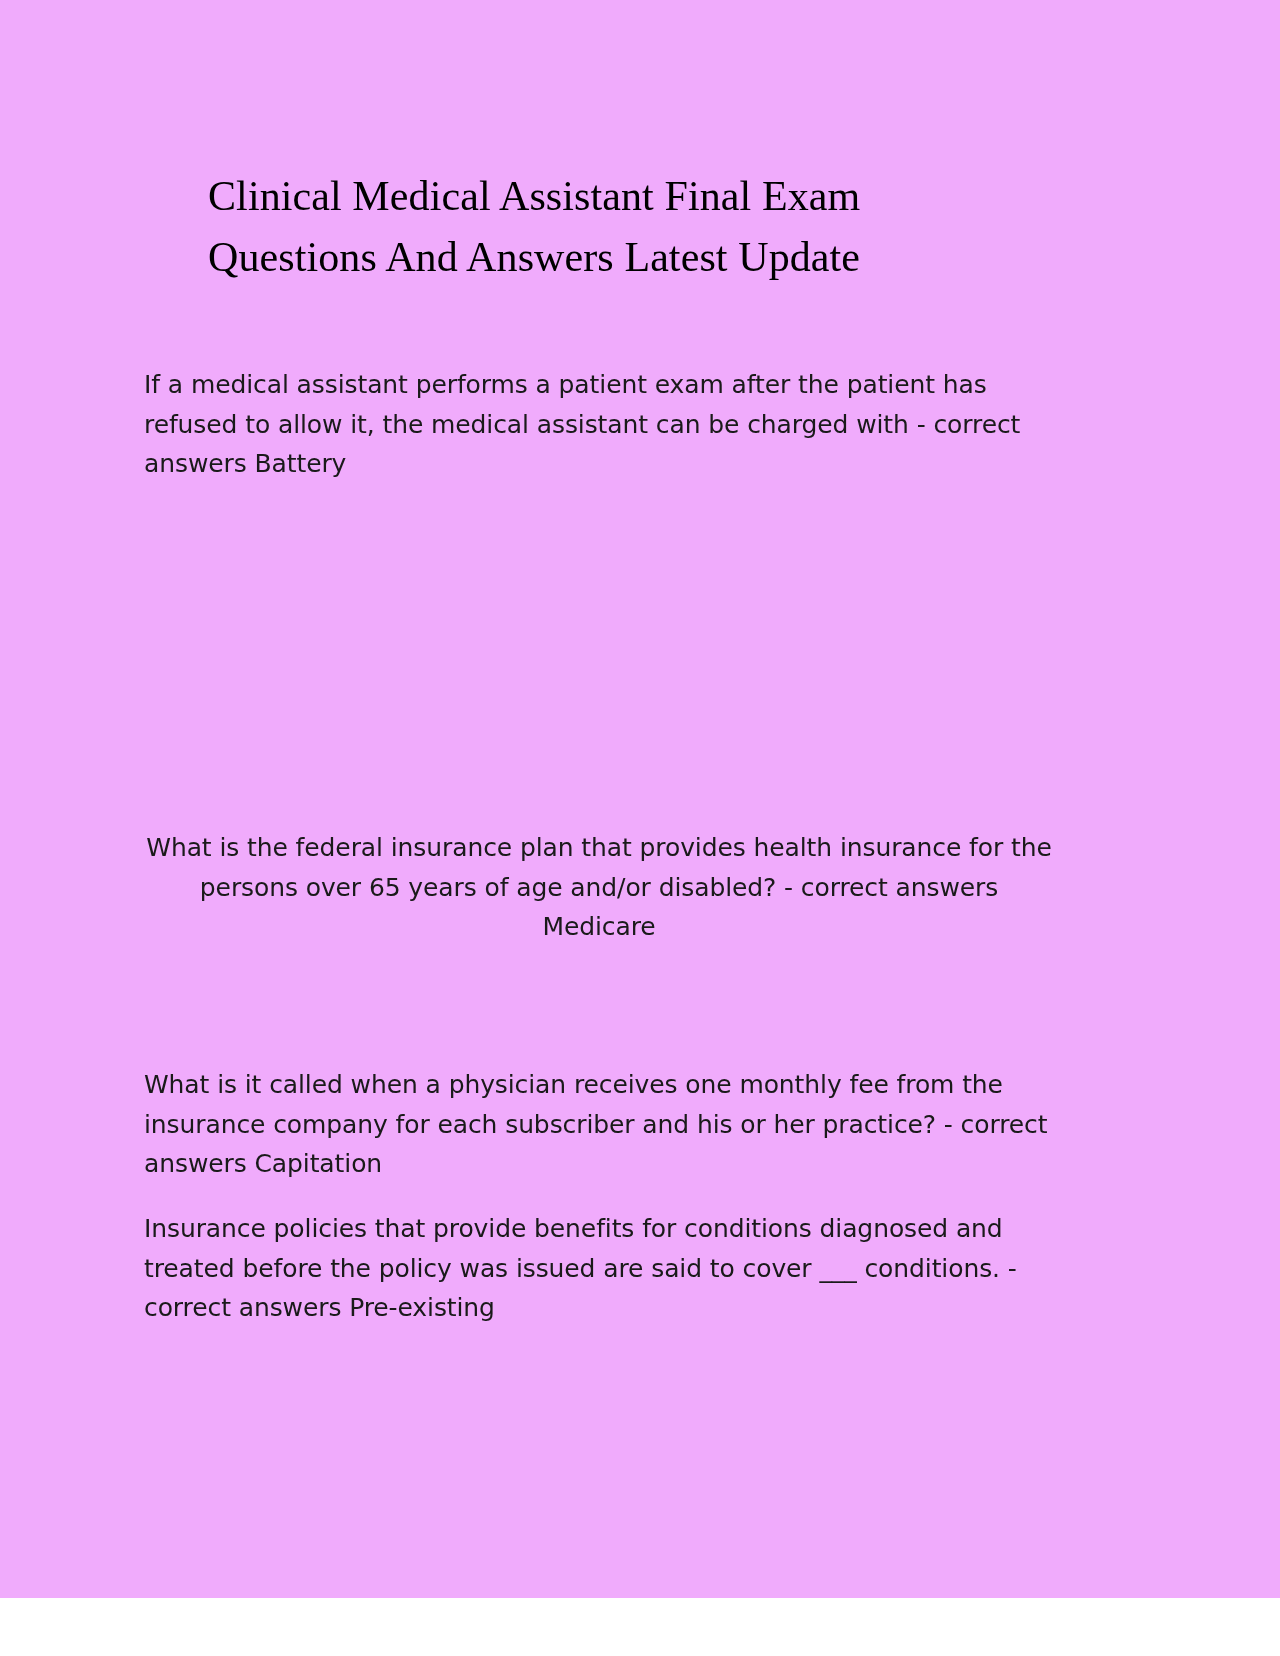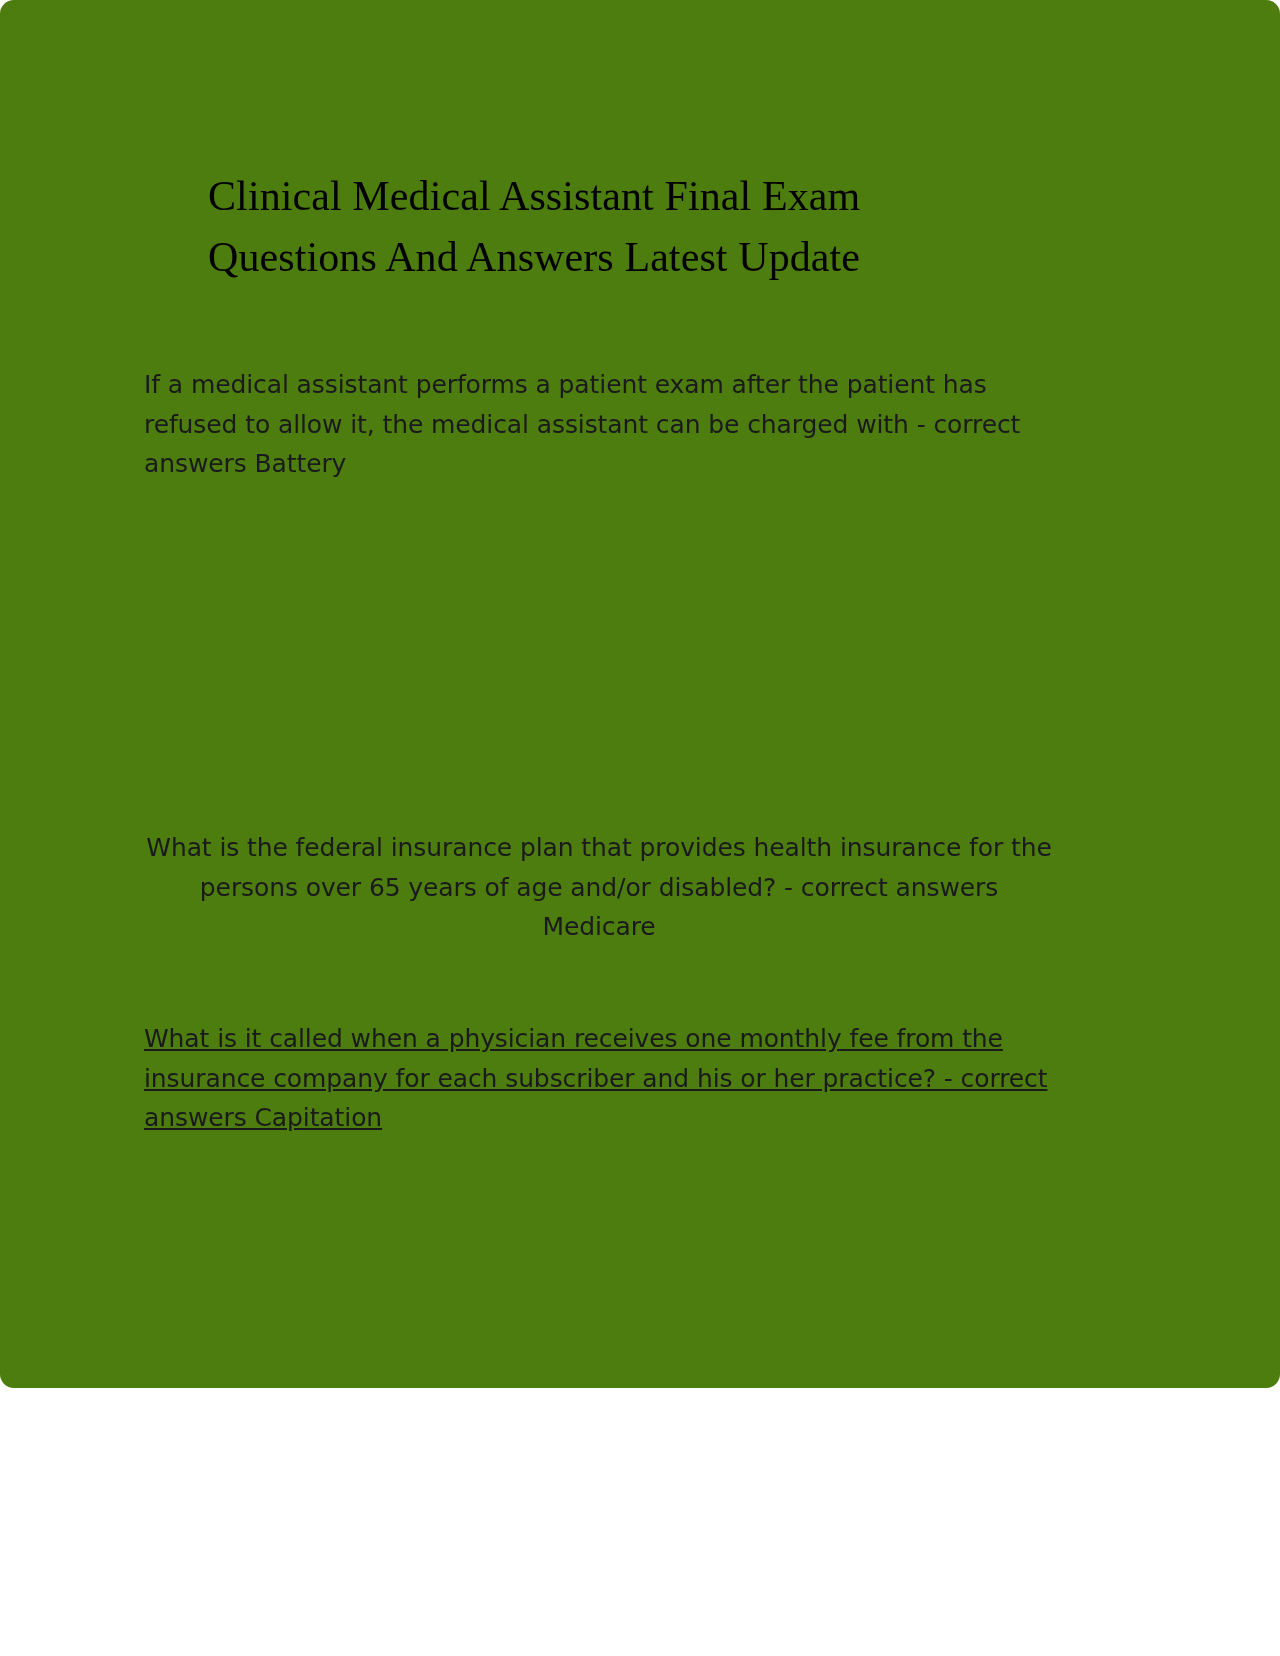--- a/index.html
+++ b/index.html
@@ -2,26 +2,25 @@
 <html><head>
 <meta charset="utf-8">
 <style>
   html, body {
     margin: 0;
     padding: 0;
     background: #ffffff;
   }
   .page {
     width: 1280px;
-    height: 1388px;
-    background: #4d7c0f;
+    height: 1598px;
+    background: #f0abfc;
     position: relative;
     box-sizing: border-box;
     overflow: hidden;
-    border-radius: 14px;
   }
   .doc-title {
     position: absolute;
     left: 208px;
     top: 138px;
     width: 830px;
     font-family: "Liberation Serif", serif;
     font-size: 42px;
     line-height: 1.45;
     color: #000000;
@@ -44,16 +43,17 @@
 
 <div class="page">
 
   <h1 class="doc-title">Clinical Medical Assistant Final Exam Questions And Answers Latest Update</h1>
 
   <p class="body-block" style="top:340px;">If a medical assistant performs a patient exam after the patient has refused to allow it, the medical assistant can be charged with - correct answers Battery</p>
 
 
   <p class="body-block" style="top:803px;text-align:center;">What is the federal insurance plan that provides health insurance for the persons over 65 years of age and/or disabled? - correct answers Medicare</p>
 
-  <p class="body-block" style="top:994px;text-decoration:underline;">What is it called when a physician receives one monthly fee from the insurance company for each subscriber and his or her practice? - correct answers Capitation</p>
+  <p class="body-block" style="top:1040px;">What is it called when a physician receives one monthly fee from the insurance company for each subscriber and his or her practice? - correct answers Capitation</p>
 
+  <p class="body-block" style="top:1184px;">Insurance policies that provide benefits for conditions diagnosed and treated before the policy was issued are said to cover ___ conditions. - correct answers Pre-existing</p>
 
 </div>
 
 </body></html>

